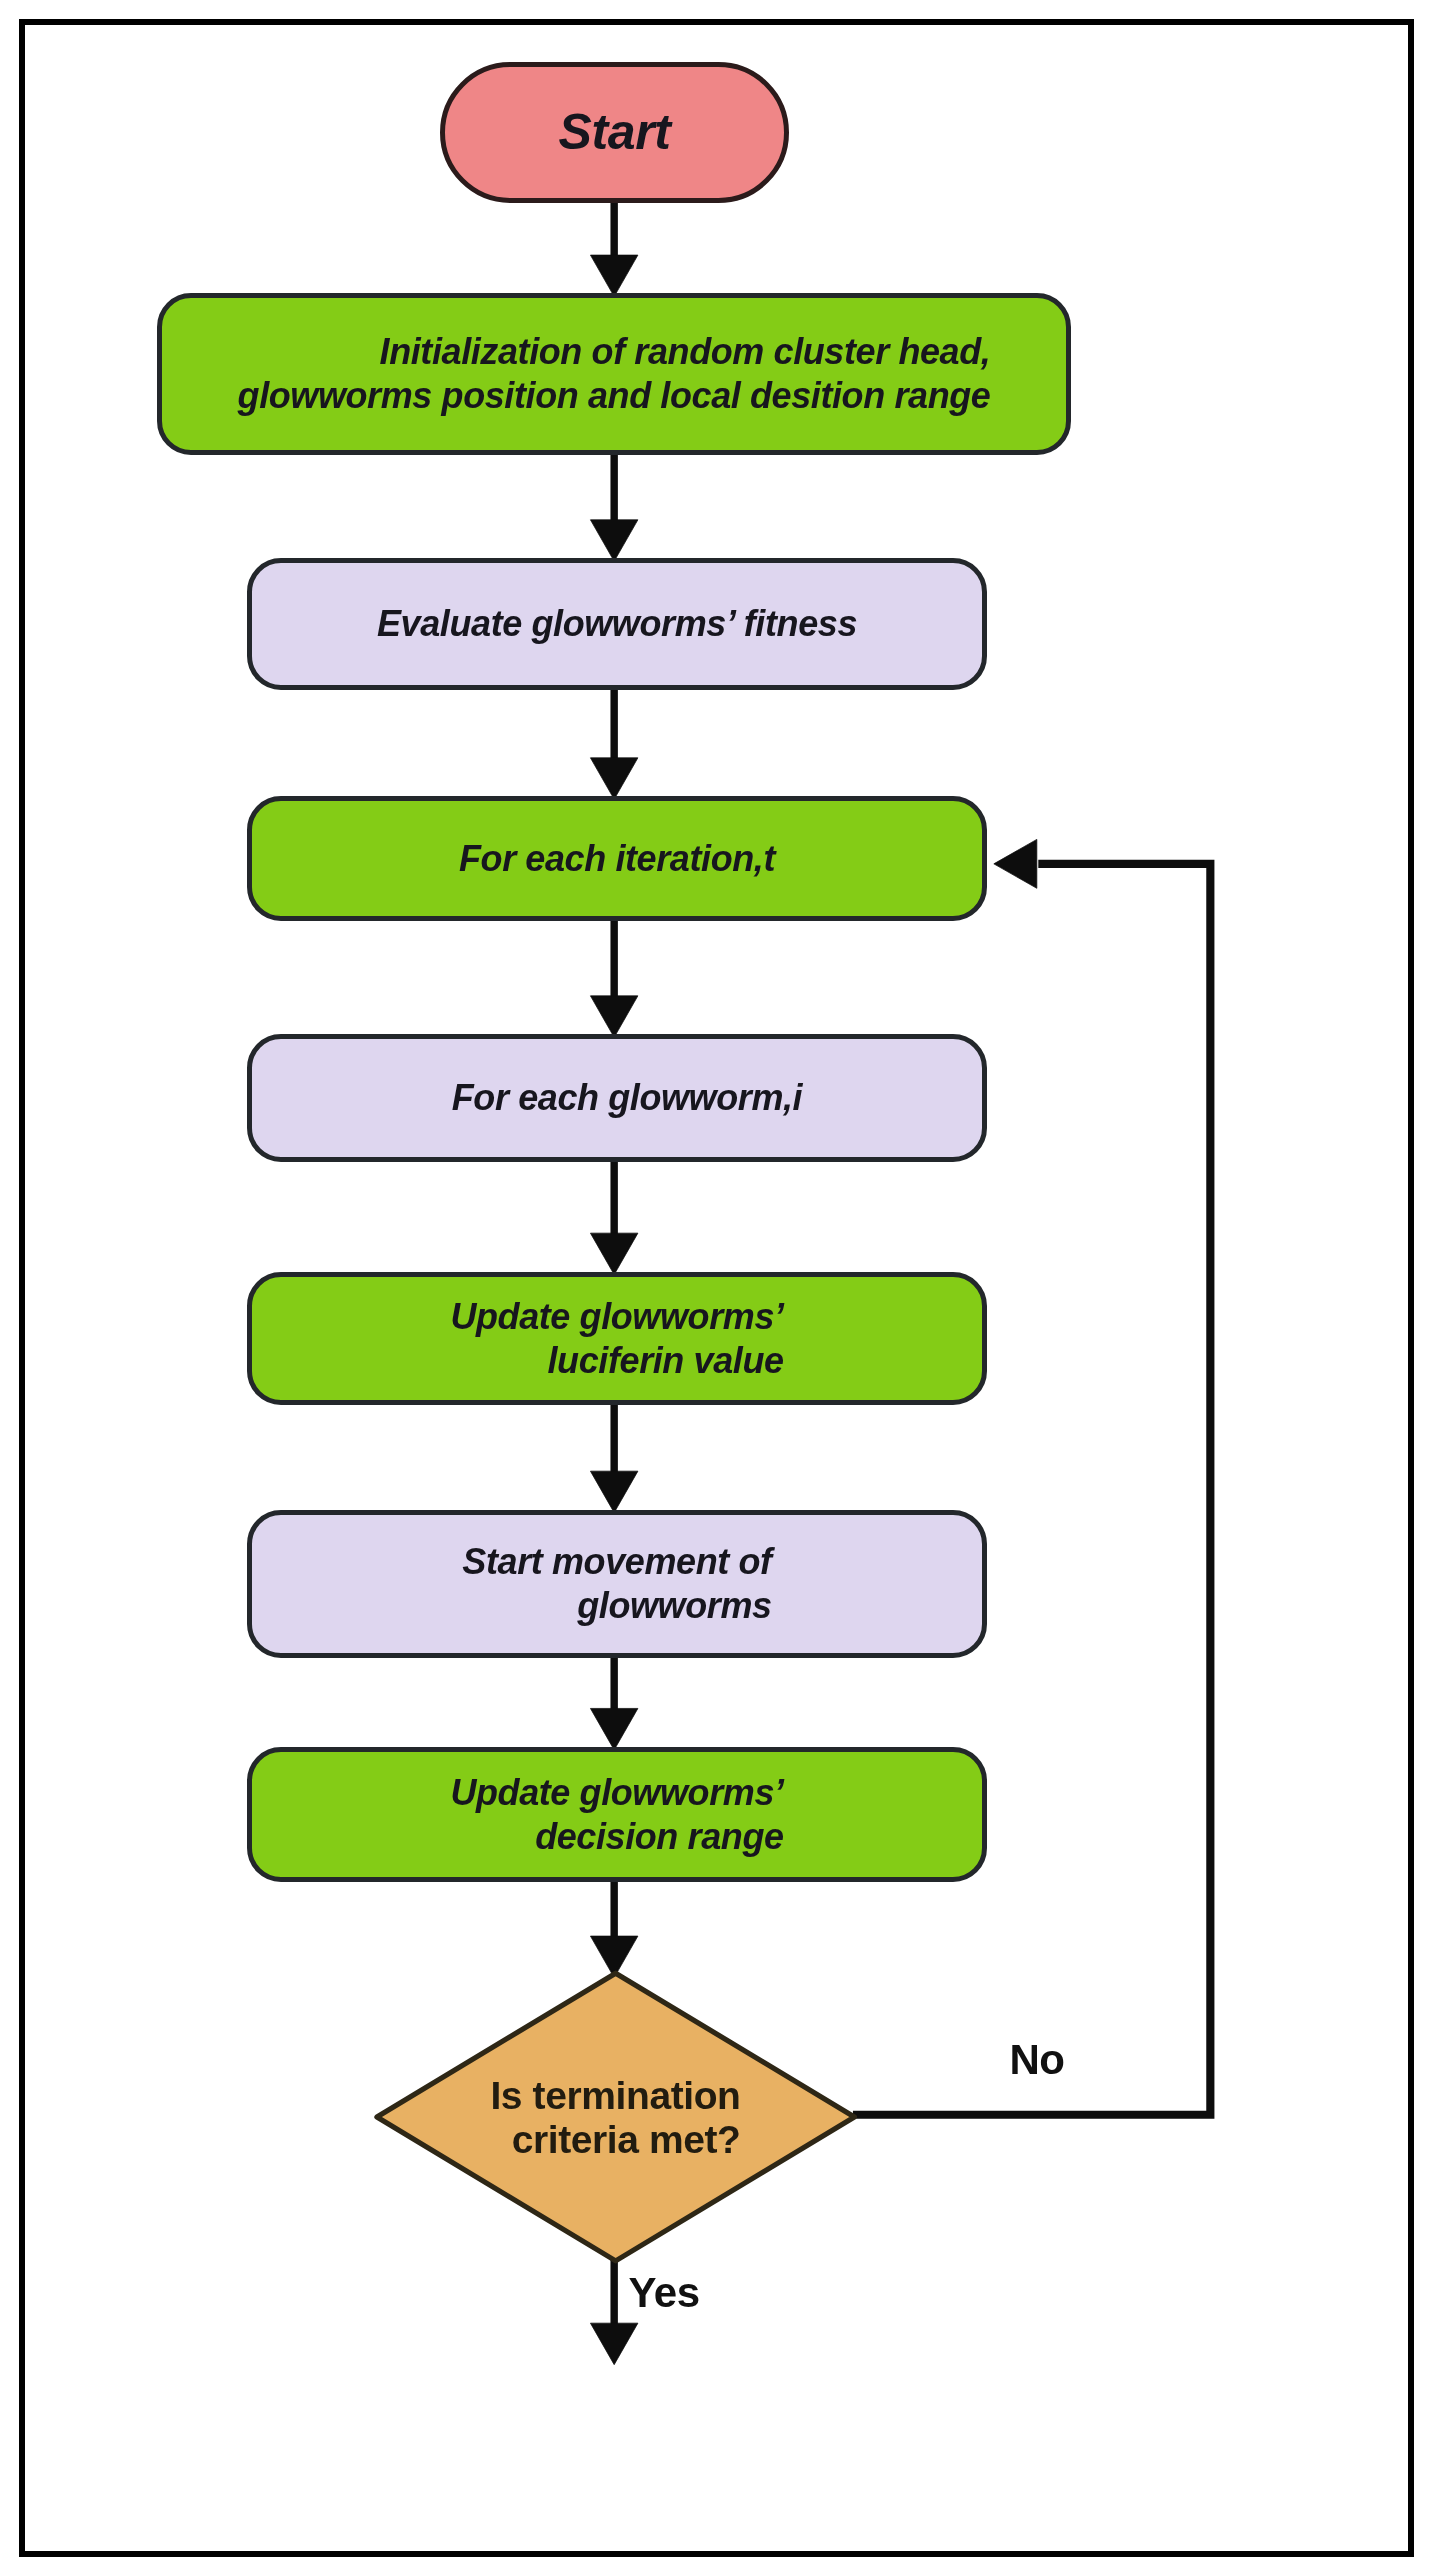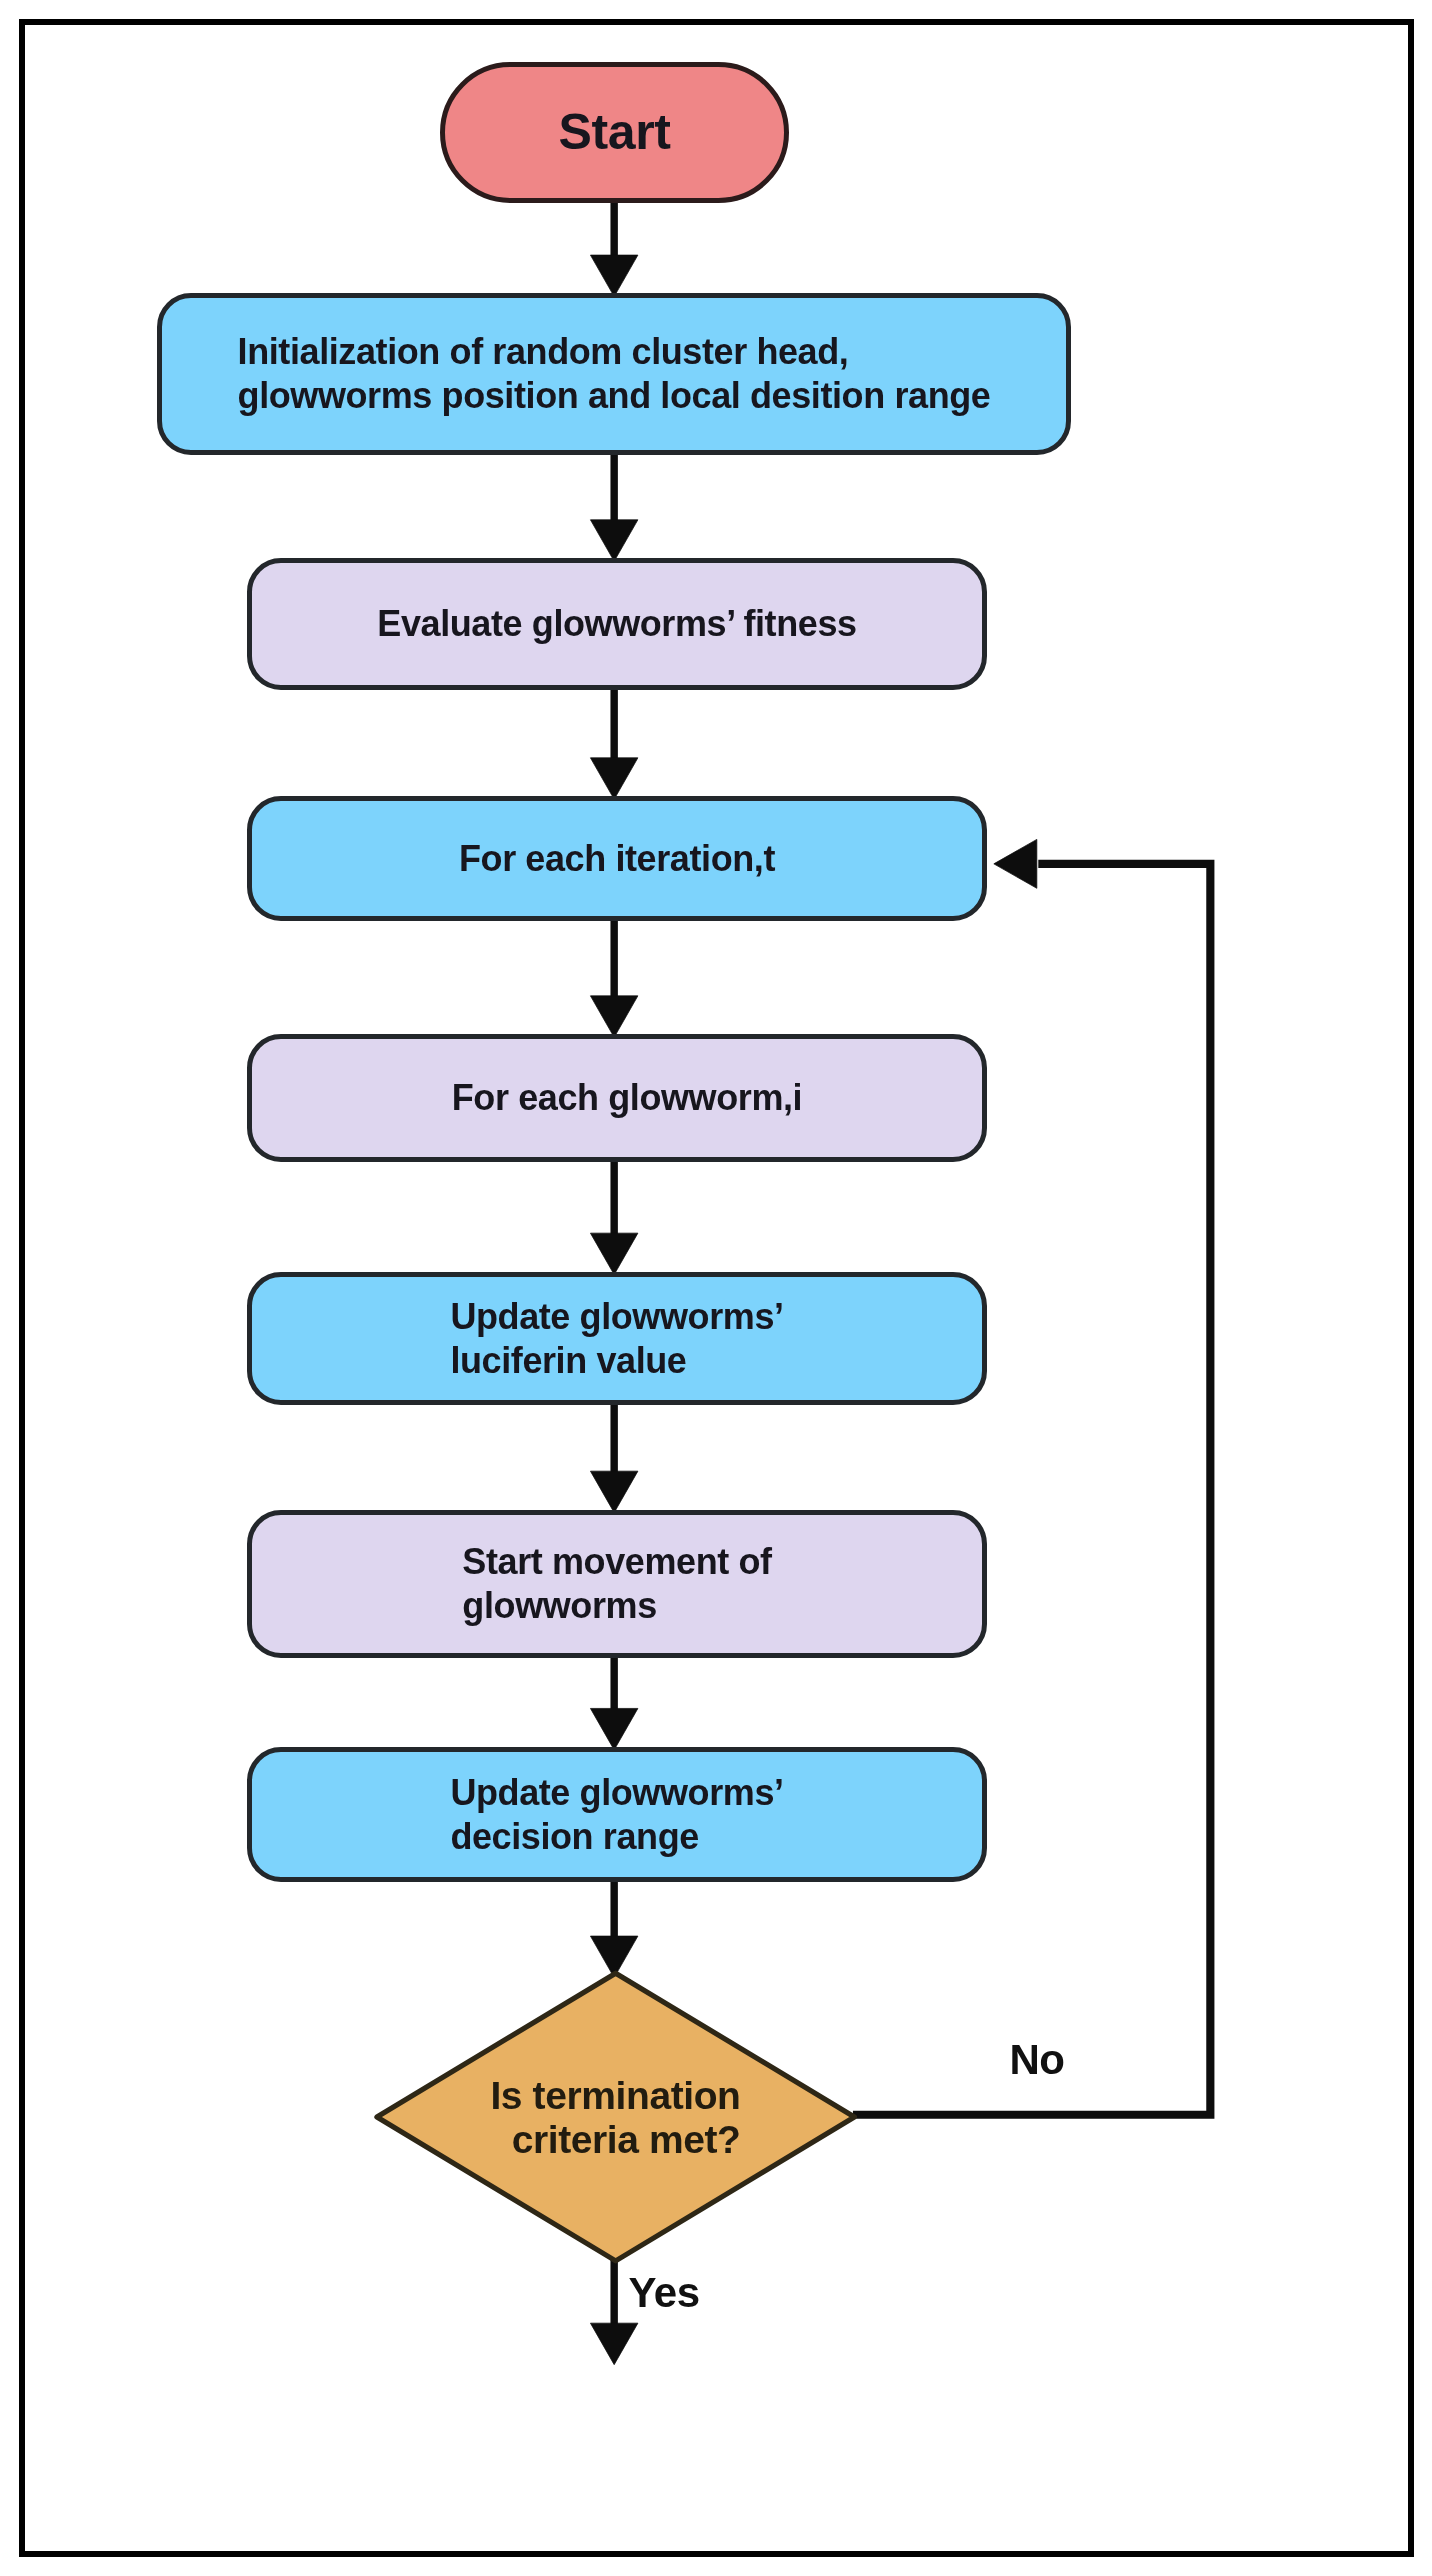--- a/index.html
+++ b/index.html
@@ -16,34 +16,35 @@
     border:6.7px solid #000000;
     background:transparent;
   }
   svg.flow{
     position:absolute;left:0;top:0;width:1433px;height:2576px;
   }
   .node{
     position:absolute;
     display:flex;align-items:center;justify-content:center;
     box-sizing:border-box;
-    text-align:left;
+    text-align:right;
     font-weight:700;
     color:#17161e;
     letter-spacing:-0.4px;
+    font-style:italic;
   }
   .node .lbl{white-space:pre-line;line-height:1.22;}
   .terminator{
     background:#ef8687;
     border:5.2px solid #2b1b1b;
     border-radius:741px;
     font-size:50px;
   }
   .proc{border:5.2px solid #23272b;border-radius:34px;}
-  .teal{background:#7dd3fc;}
+  .teal{background:#84cc16;}
   .lavender{background:#ded6ef;}
   .fs-init{font-size:36px;}
   .fs-proc{font-size:36px;}
   .diamond-label{
     position:absolute;
     display:flex;align-items:center;justify-content:center;
     text-align:right;
     font-weight:700;font-size:39px;color:#221c10;
     letter-spacing:-0.4px;
   }

